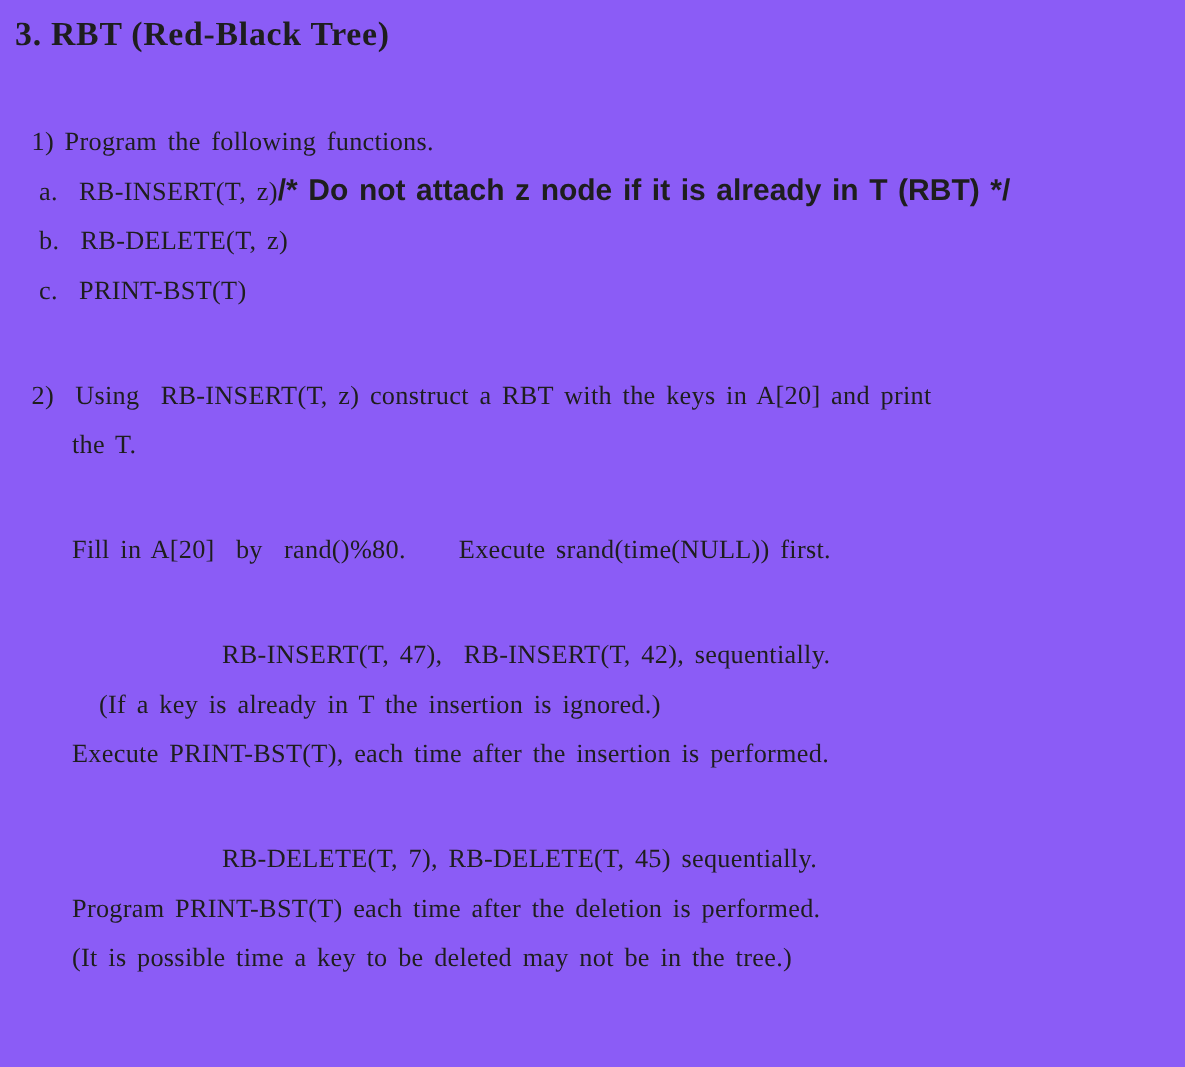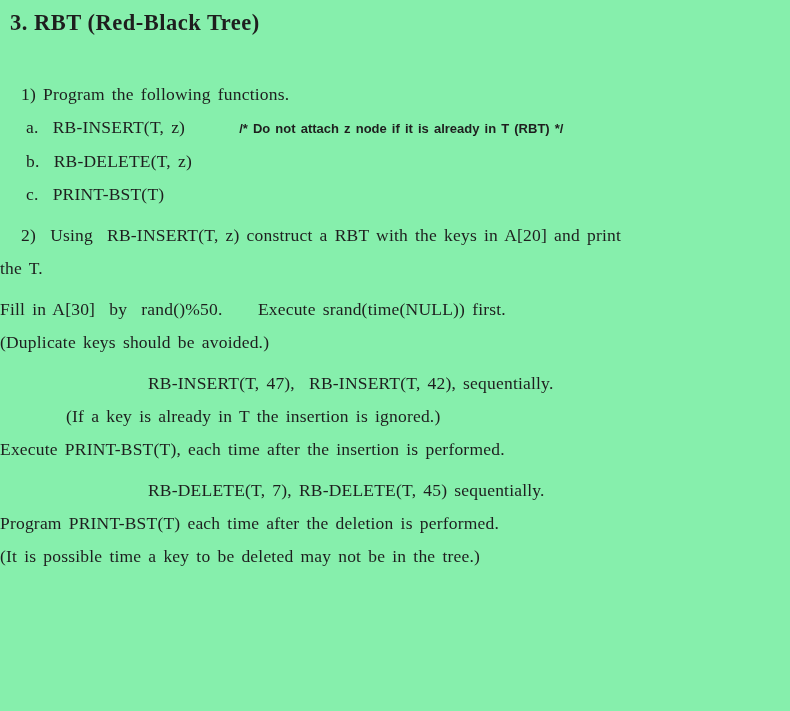--- a/index.html
+++ b/index.html
@@ -4,57 +4,56 @@
 <style>
   html, body {
     margin: 0;
     padding: 0;
     background: #ffffff;
   }
   .page {
     position: relative;
     width: 790px;
     height: 711px;
-    background: #86efac;
+    background: #8b5cf6;
     overflow: hidden;
     font-family: "Liberation Serif", "DejaVu Serif", serif;
     color: #1e1e1e;
     box-sizing: border-box;
     padding-top: 8px;
   }
   .doc-title {
     font-size: 22.5px;
     font-weight: bold;
     letter-spacing: 0.5px;
     margin: 2px 0 42px 10px;
     white-space: pre;
   }
   .block {
-    margin-top: 8px;
+    margin-top: 37px;
   }
   .block:first-of-type {
     margin-top: 0;
   }
   .line {
     font-size: 17.5px;
     line-height: 33px;
     white-space: pre;
     word-spacing: 2.5px;
     letter-spacing: 0.2px;
   }
   .indent-0 { padding-left: 21px; }
   .indent-1 { padding-left: 26px; }
-  .indent-2 { }
+  .indent-2 { padding-left: 48px; }
   .indent-3 { padding-left: 66px; }
   .indent-4 { padding-left: 148px; }
   .comment {
     font-family: "Liberation Sans", "DejaVu Sans", sans-serif;
     font-weight: 700;
-    font-size: 13px;
-    margin-left: 54px;
+    font-size: 20px;
     letter-spacing: 0px;
     word-spacing: 1.5px;
   }
 </style>
 </head>
 <body>
 
 <div class="page">
   <div class="doc-title">3. RBT (Red-Black Tree)</div>
   <div id="blocks-container">
@@ -62,22 +61,21 @@
         <div class="line indent-0"><span>1) Program the following functions.</span></div>
         <div class="line indent-1"><span>a.  RB-INSERT(T, z)</span><span class="comment">/* Do not attach z node if it is already in T (RBT) */</span></div>
         <div class="line indent-1"><span>b.  RB-DELETE(T, z)</span></div>
         <div class="line indent-1"><span>c.  PRINT-BST(T)</span></div>
       </div>
       <div class="block">
         <div class="line indent-0"><span>2)  Using  RB-INSERT(T, z) construct a RBT with the keys in A[20] and print</span></div>
         <div class="line indent-2"><span>the T.</span></div>
       </div>
       <div class="block">
-        <div class="line indent-2"><span>Fill in A[30]  by  rand()%50.     Execute srand(time(NULL)) first.</span></div>
-        <div class="line indent-2"><span>(Duplicate keys should be avoided.)</span></div>
+        <div class="line indent-2"><span>Fill in A[20]  by  rand()%80.     Execute srand(time(NULL)) first.</span></div>
       </div>
       <div class="block">
         <div class="line indent-4"><span>RB-INSERT(T, 47),  RB-INSERT(T, 42), sequentially.</span></div>
         <div class="line indent-3"><span>(If a key is already in T the insertion is ignored.)</span></div>
         <div class="line indent-2"><span>Execute PRINT-BST(T), each time after the insertion is performed.</span></div>
       </div>
       <div class="block">
         <div class="line indent-4"><span>RB-DELETE(T, 7), RB-DELETE(T, 45) sequentially.</span></div>
         <div class="line indent-2"><span>Program PRINT-BST(T) each time after the deletion is performed.</span></div>
         <div class="line indent-2"><span>(It is possible time a key to be deleted may not be in the tree.)</span></div>

